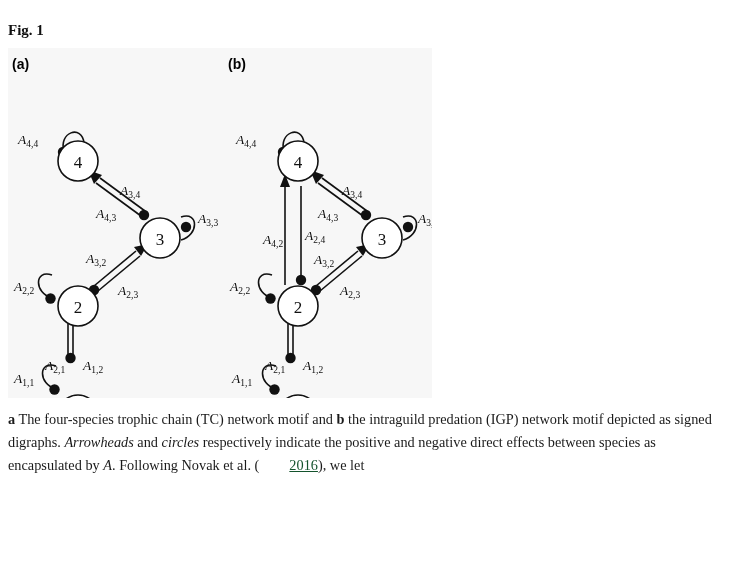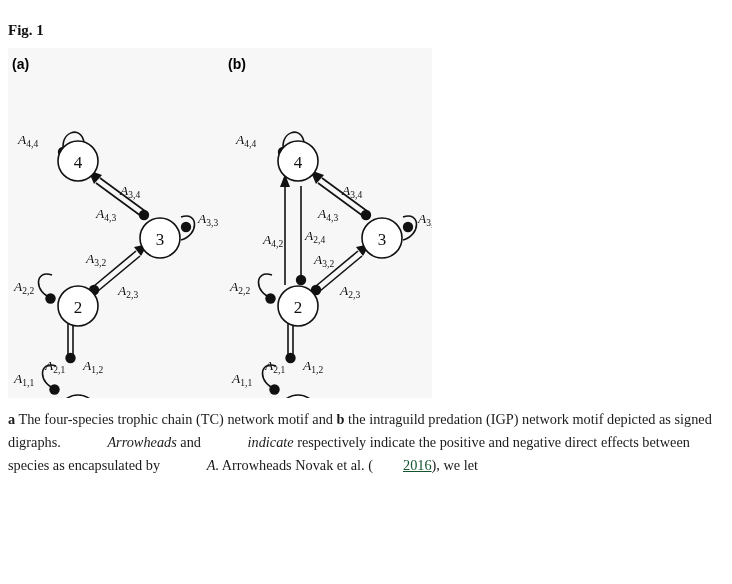--- a/index.html
+++ b/index.html
@@ -30,21 +30,21 @@
   }
   .svgwrap{position:absolute;left:0;top:0;}
 
   .caption{
     position:absolute;left:8px;top:408px;width:708px;
     font-family:"Liberation Serif", serif;
     font-size:14.3px;line-height:1.62;color:#1a1a1a;
     text-align:left;
   }
   .caption b{font-weight:bold;}
-  .caption i{font-style:italic;margin-left:43px;}
+  .caption i{font-style:italic;}
   .caption .lnk{color:#14532d;text-decoration:underline;margin-left:30px;}
   .math{font-family:"Liberation Serif", serif;}
   .cap-line{display:block;}
 </style>
 </head>
 <body>
 
 <div class="page">
 
   <div class="fig-label">Fig. 1</div>
@@ -168,17 +168,17 @@
         <text x="297" y="192">A<tspan font-size="9.5" dy="3" font-style="normal">2,4</tspan></text>
       </g>
     </svg>
 
     <div class="panel-label" style="left:4px;top:8px;">(a)</div>
     <div class="panel-label" style="left:220px;top:8px;">(b)</div>
   </div>
 
   <div class="caption">
     <span><b>a</b><span> The four-species trophic chain (TC) network motif and </span><b>b</b><span> the intraguild predation (IGP) network</span>
-    <span>motif depicted as signed digraphs. </span><i>Arrowheads</i><span> and </span><i>indicate</i><span> respectively indicate the positive and</span>
-    <span>negative direct effects between species as encapsulated by </span><i>A</i><span>. Arrowheads Novak et al. (</span><a class="lnk" href="#">2016</a><span>), we let</span></span>
+    <span>motif depicted as signed digraphs. </span><i>Arrowheads</i><span> and </span><i>circles</i><span> respectively indicate the positive and</span>
+    <span>negative direct effects between species as encapsulated by </span><i>A</i><span>. Following Novak et al. (</span><a class="lnk" href="#">2016</a><span>), we let</span></span>
   </div>
 
 </div>
 
 </body></html>

